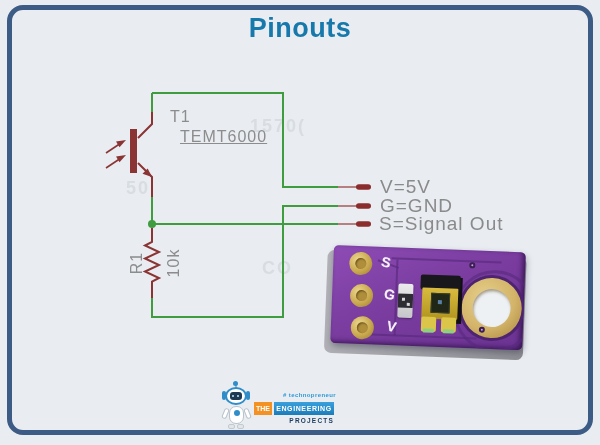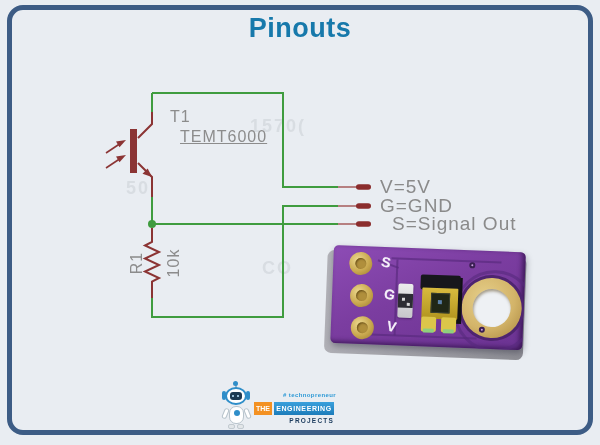--- a/index.html
+++ b/index.html
@@ -155,21 +155,21 @@
   <rect x="356" y="221.2" width="15" height="5.6" rx="2.8" fill="#8b2d2d"></rect>
 </svg>
 
 <div class="schem-text ref" style="left:170px;top:108px;">T1</div>
 <div class="schem-text ref" style="left:180px;top:128px;text-decoration:underline;">TEMT6000</div>
 <div class="schem-text ref vert" style="left:126px;top:254px;">R1</div>
 <div class="schem-text ref vert" style="left:160px;top:254px;">10k</div>
 
 <div class="schem-text pinlabel" style="left:380px;top:177px;">V=5V</div>
 <div class="schem-text pinlabel" style="left:380px;top:196px;">G=GND</div>
-<div class="schem-text pinlabel" style="left:392px;top:214px;">S=Signal Out</div>
+<div class="schem-text pinlabel" style="left:379px;top:214px;">S=Signal Out</div>
 
 <div class="board">
   <div class="board-side"></div>
   <div class="board-face">
 
     <div class="trace" style="left:58px;top:10px;width:110px;height:2px;"></div>
     <div class="trace" style="left:44px;top:16px;width:22px;height:2px;transform:rotate(18deg);"></div>
     <div class="trace" style="left:63px;top:12px;width:2px;height:76px;"></div>
     <div class="trace" style="left:26px;top:87px;width:120px;height:2px;"></div>
     <div class="trace-ring"></div>

